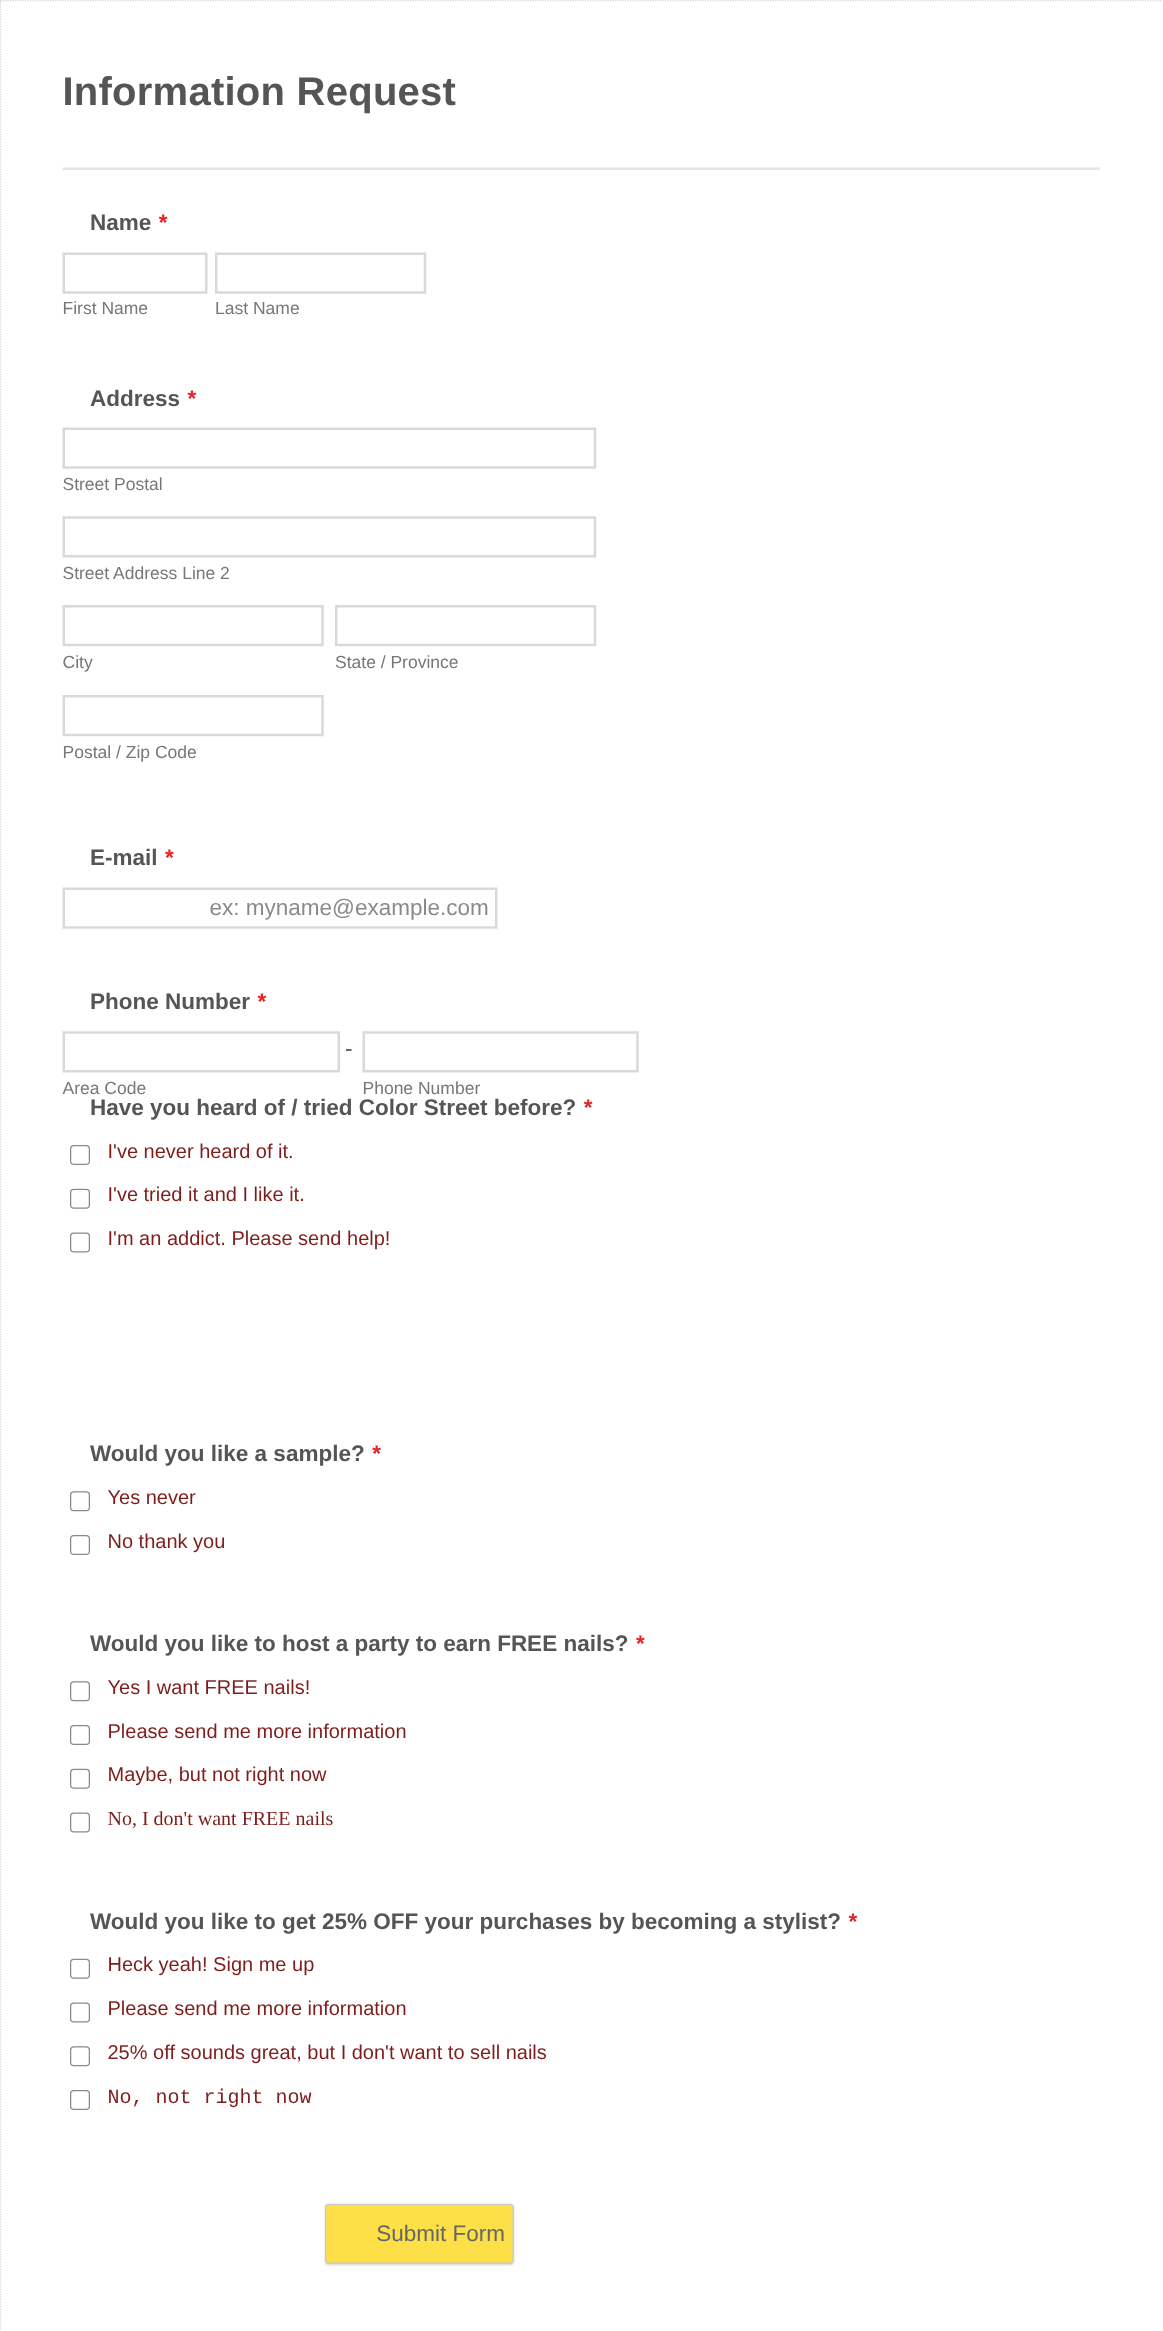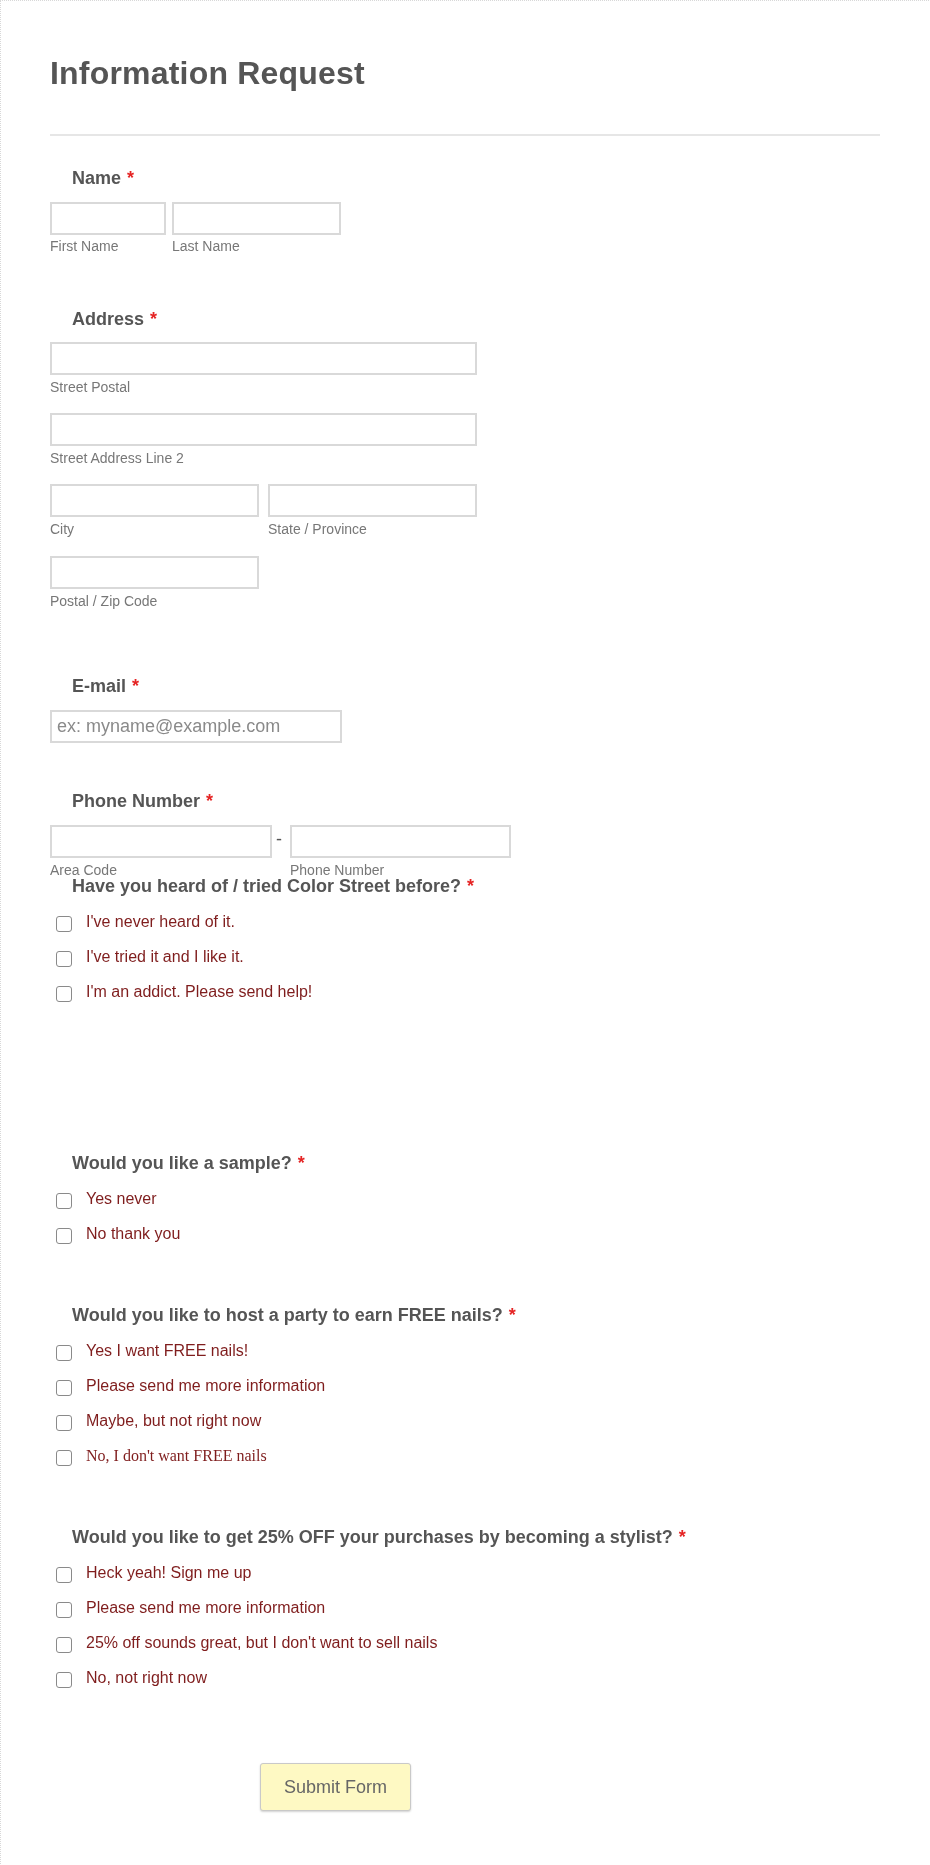--- a/index.html
+++ b/index.html
@@ -1,35 +1,35 @@
 <!DOCTYPE html>
 <html><head>
   <meta charset="utf-8">
   <style>
     html, body { margin: 0; padding: 0; background: #ffffff; }
     body { width: 930px; height: 1865px; position: relative; overflow: hidden;
            font-family: "Liberation Sans", sans-serif; color: #555555; }
     .frame { position: absolute; left: 0; top: 0; width: 929px; height: 1864px;
              border-top: 1px dotted #d8d8d8; border-left: 1px dotted #d8d8d8; box-sizing: border-box; }
-    .abs { position: absolute; }
+    .abs { position: absolute; text-align: right; }
     .title { left: 50px; top: 55px; font-size: 32px; font-weight: bold; color: #555555; margin: 0; letter-spacing: 0.2px; }
     .rule { left: 50px; top: 134px; width: 830px; height: 2px; background: #e6e6e6; }
     .label { font-size: 18px; font-weight: bold; color: #555555; white-space: nowrap; margin-left: 22px; }
     .req { color: #e52424; margin-left: 6px; font-weight: bold; }
     .input { box-sizing: border-box; height: 33px; border: 2px solid #d9d9d9; background: #ffffff;
              font-family: "Liberation Sans", sans-serif; font-size: 18px; color: #555; padding: 0 5px; outline: none; }
     .input::placeholder { color: #8a8a8a; }
     .sub { font-size: 14px; color: #777777; white-space: nowrap; }
     .dash { font-size: 18px; color: #555; }
     .opt { display: flex; align-items: center; height: 30px; white-space: nowrap; }
     .cb { box-sizing: border-box; width: 16px; height: 16px; border: 1px solid #8a8a8a; border-radius: 3px;
           background: #fff; margin-left: 6px; margin-right: 14px; margin-top: 4px; flex: none; cursor: pointer; }
     .opt-text { font-size: 16px; color: #7f1d1d; }
     .submit { left: 260px; top: 1763px; width: 151px; height: 48px; box-sizing: border-box;
-              border: 1px solid #c9c9c9; border-radius: 3px; background: #fef9c3;
+              border: 1px solid #c9c9c9; border-radius: 3px; background: #fde047;
               box-shadow: 0 1px 2px rgba(0,0,0,0.18);
               font-family: "Liberation Sans", sans-serif; font-size: 18px; color: #666666; cursor: pointer; }
   </style>
 </head>
 <body>
 
 <div class="frame"></div>
 
 <h1 class="abs title">Information Request</h1>
 <div class="abs rule"></div>
@@ -52,21 +52,21 @@
 <input class="abs input" style="left: 50px; top: 484px; width: 209px;" value="">
 <input class="abs input" style="left: 268px; top: 484px; width: 209px;" value="">
 <div class="abs sub" style="left:50px; top:521px;">City</div>
 <div class="abs sub" style="left:268px; top:521px;">State / Province</div>
 <input class="abs input" style="left: 50px; top: 556px; width: 209px;" value="">
 <div class="abs sub" style="left:50px; top:593px;">Postal / Zip Code</div>
 
 <div class="abs label" style="left:50px; top:676px;">
   <span>E-mail</span><span class="req">*</span>
 </div>
-<input class="abs input" style="left: 50px; top: 710px; width: 292px;" placeholder="ex: myname@example.com">
+<input class="abs input" style="left: 50px; top: 710px; width: 348px;" placeholder="ex: myname@example.com">
 
 <div class="abs label" style="left:50px; top:791px;">
   <span>Phone Number</span><span class="req">*</span>
 </div>
 <input class="abs input" style="left: 50px; top: 825px; width: 222px;" value="">
 <div class="abs dash" style="left:276px; top:829px;">-</div>
 <input class="abs input" style="left: 290px; top: 825px; width: 221px;" value="">
 <div class="abs sub" style="left:50px; top:862px;">Area Code</div>
 <div class="abs sub" style="left:290px; top:862px;">Phone Number</div>
 
@@ -132,20 +132,20 @@
         <span class="opt-text">Heck yeah! Sign me up</span>
       </div>
     <div class="opt" style="height:35px;">
         <span class="cb"></span>
         <span class="opt-text">Please send me more information</span>
       </div>
     <div class="opt" style="height:35px;">
         <span class="cb"></span>
         <span class="opt-text">25% off sounds great, but I don't want to sell nails</span>
       </div>
-    <div class="opt" style="height:35px;">
+    <div class="opt" style="height:35px;font-family:Liberation Mono, monospace;">
         <span class="cb"></span>
         <span class="opt-text">No, not right now</span>
       </div>
   </div>
 </div>
 
 <button class="abs submit">Submit Form</button>
 
 </body></html>

